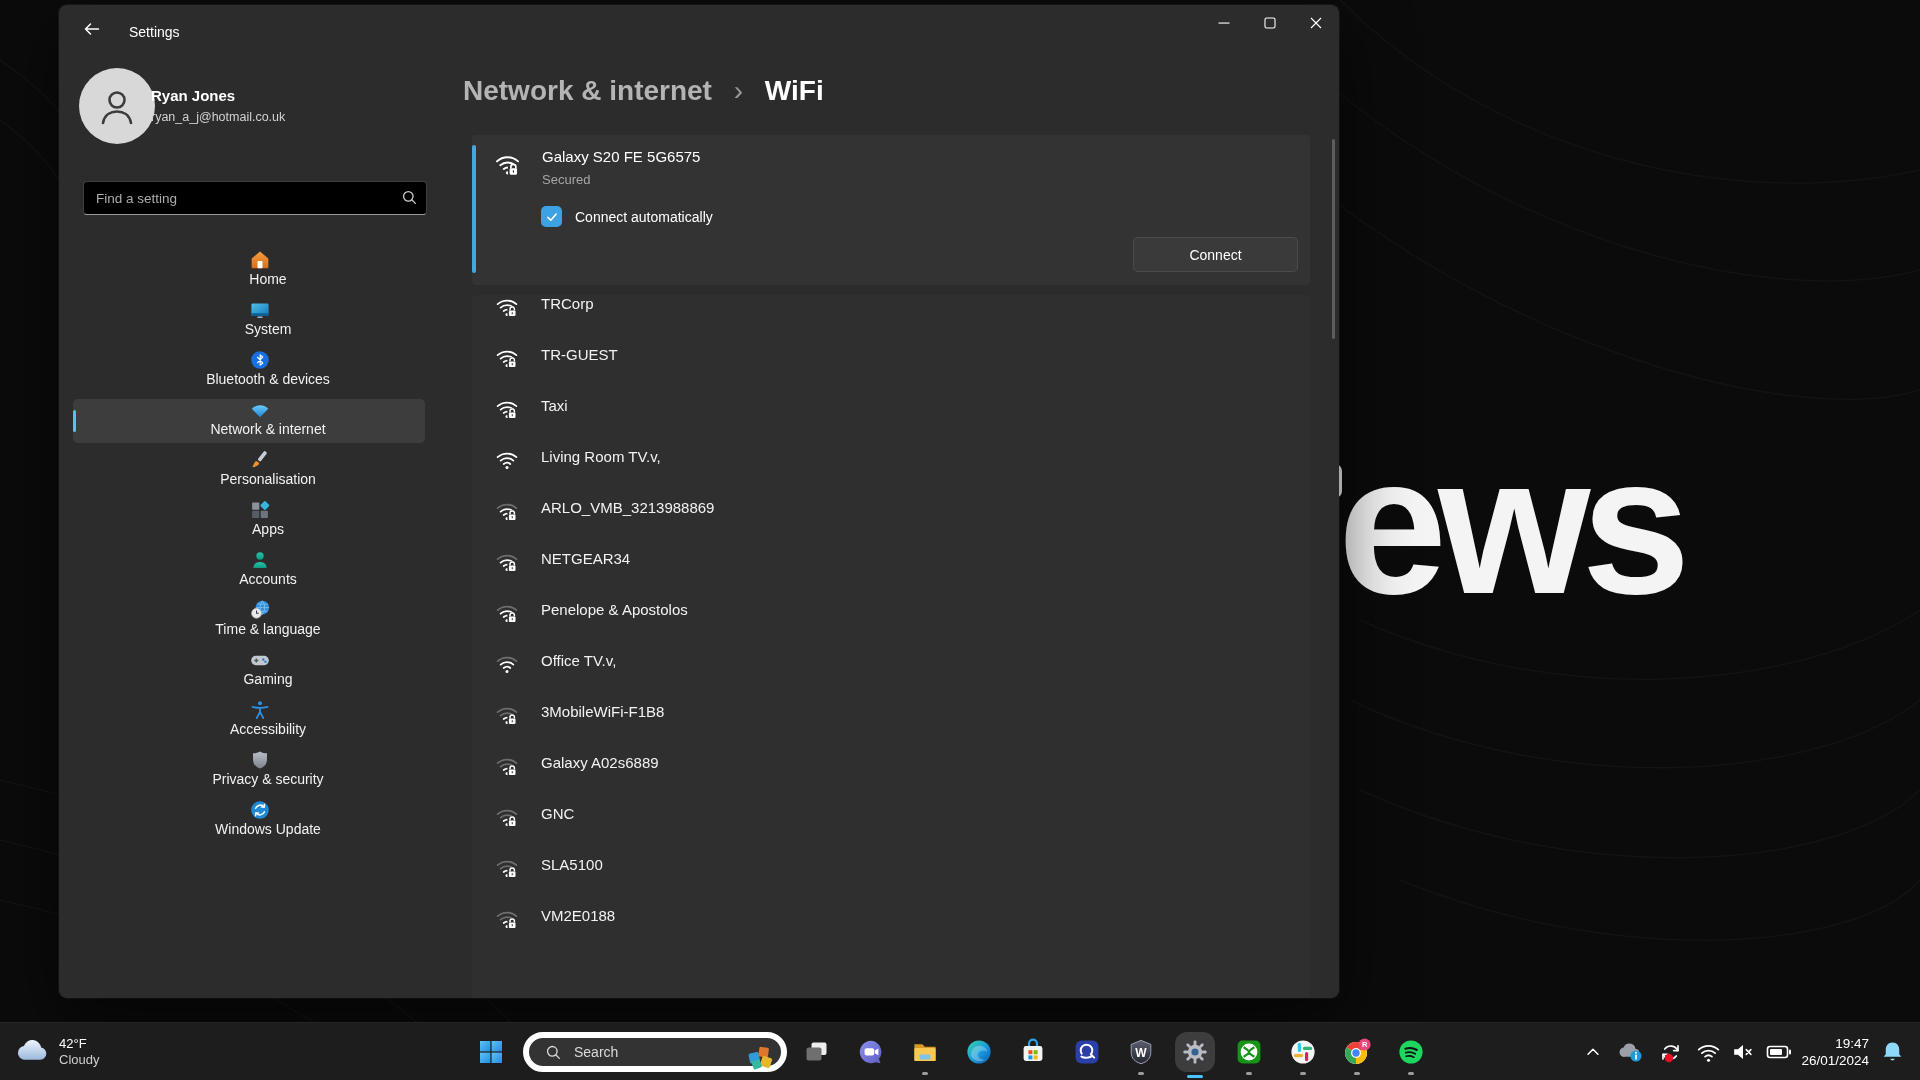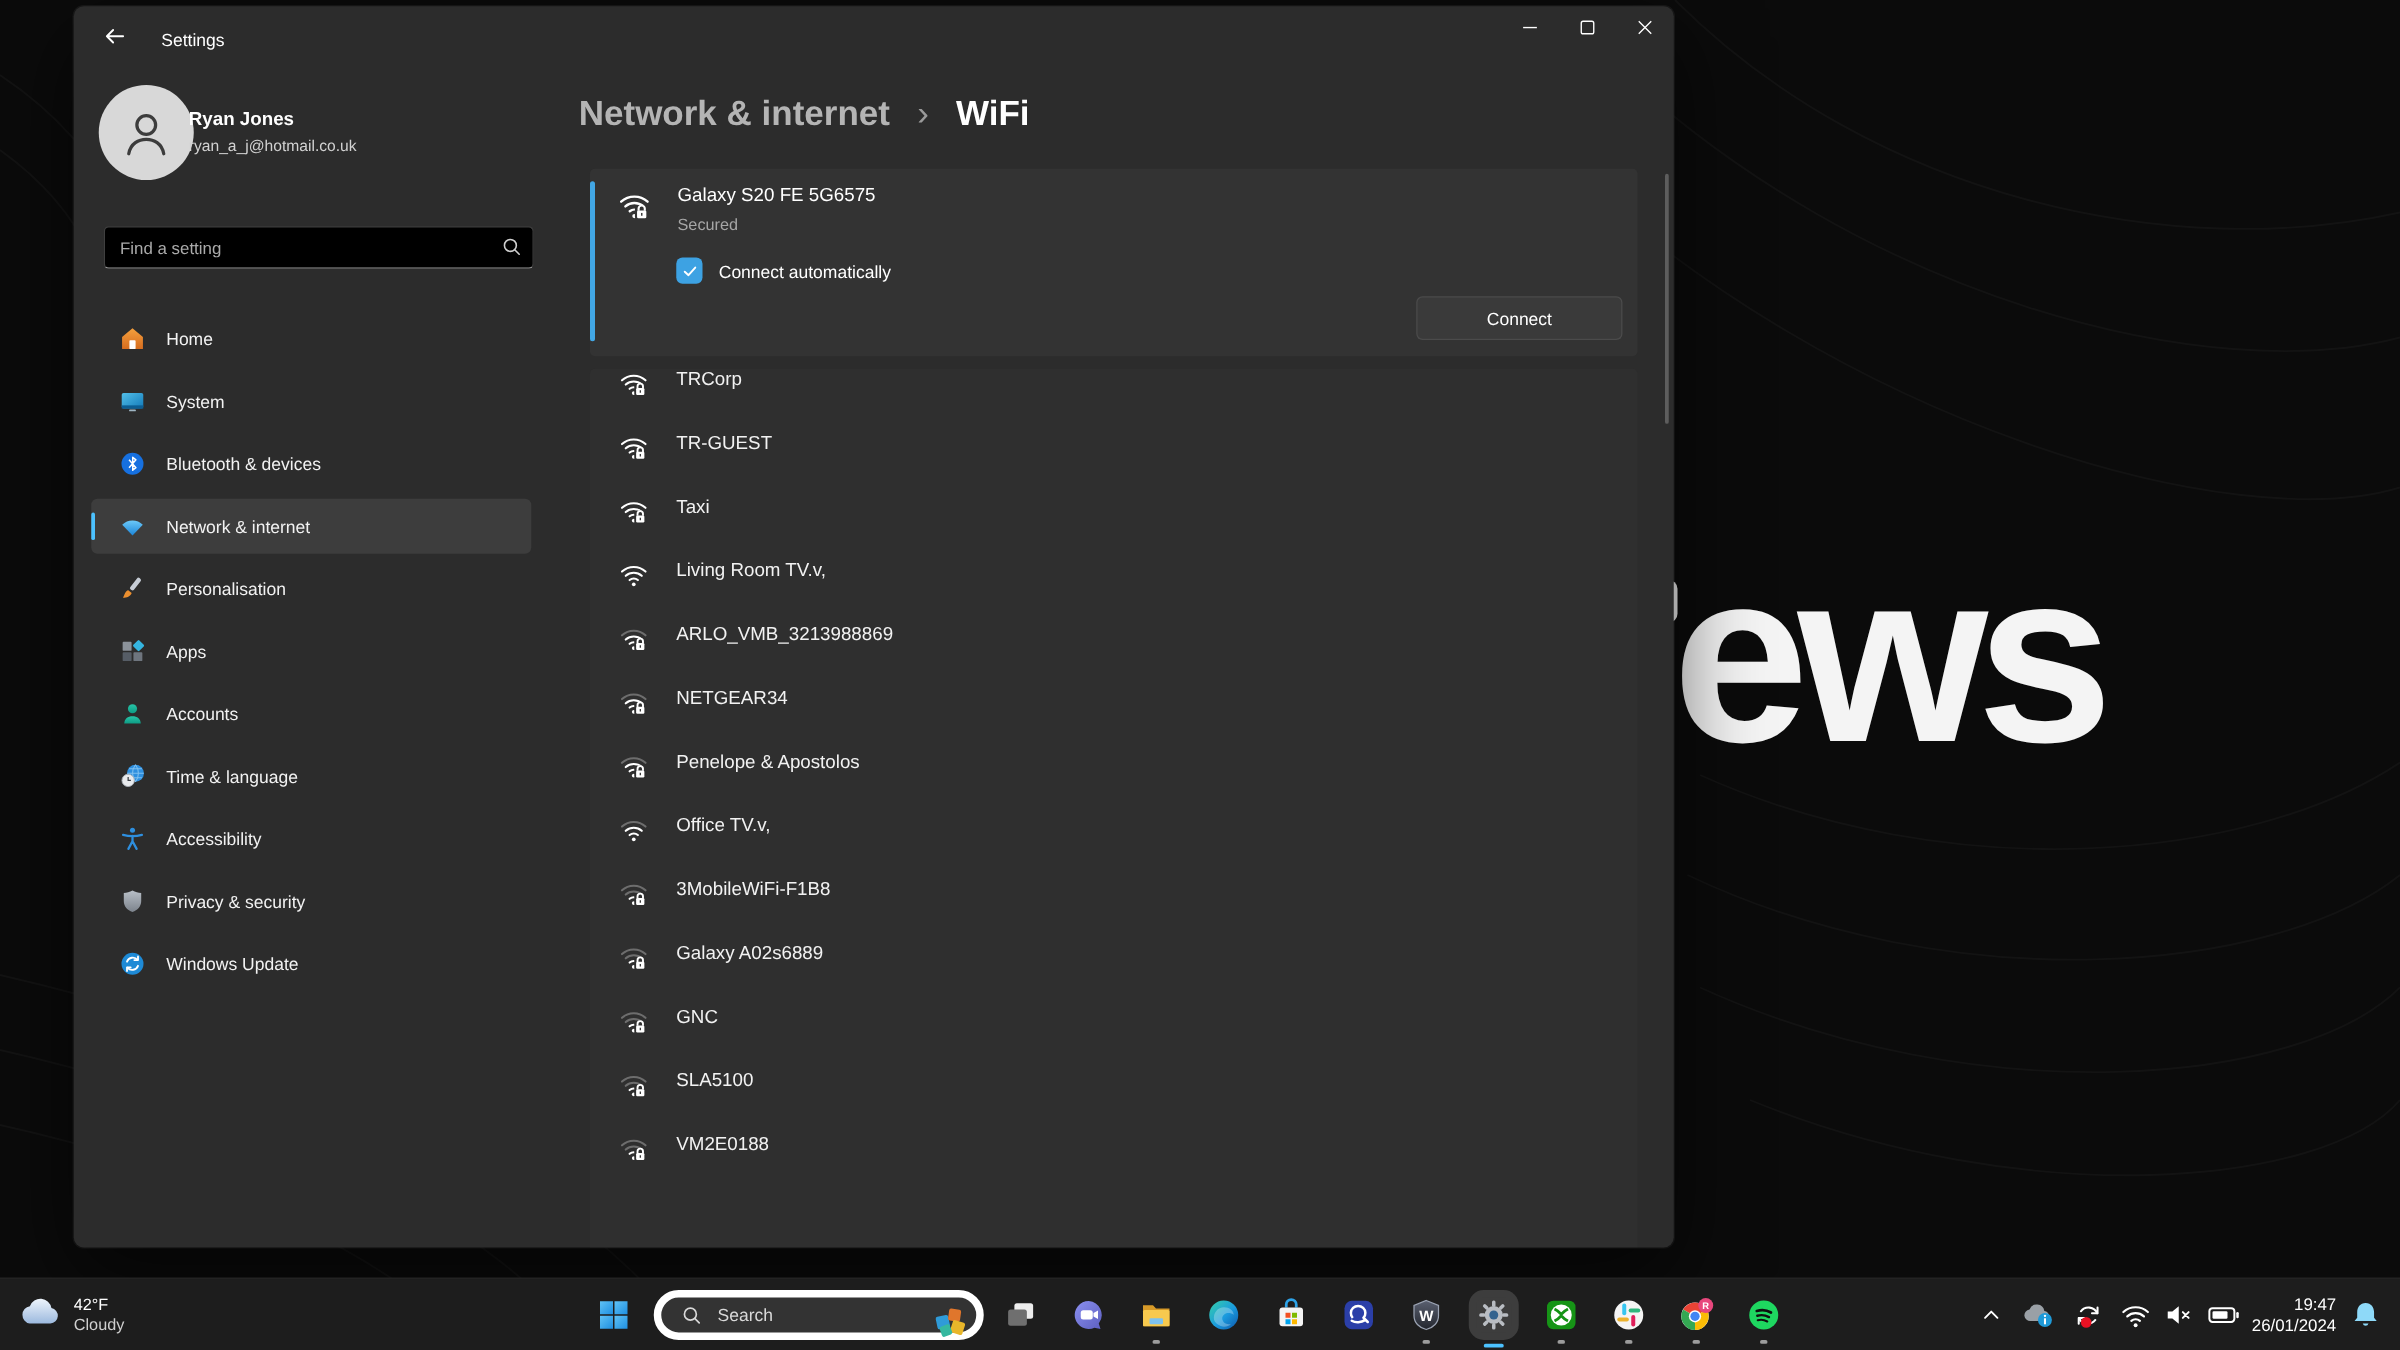--- a/index.html
+++ b/index.html
@@ -31,21 +31,21 @@
   .profile-name { position:absolute; left:92px; top:28px; font-size:15px; font-weight:bold; }
   .profile-email { position:absolute; left:92px; top:51px; font-size:12.5px; color:#d2d2d2; }
   .search-box { position:absolute; left:24px; top:122px; width:344px; height:34px; }
   .search-box input { width:100%; height:100%; background:#000000; border:1px solid #3f3f3f;
     border-bottom:1px solid #9a9a9a; border-radius:4px; color:#eee; font-size:13.5px;
     padding:0 34px 0 12px; font-family:"Liberation Sans", sans-serif; outline:none; }
   .search-box input::placeholder { color:#ababab; }
   .search-glyph { position:absolute; right:9px; top:8px; }
   .nav { position:absolute; left:14px; top:190px; width:352px; }
   .nav-item { position:relative; height:44px; margin-bottom:6px; border-radius:5px;
-    display:flex; align-items:center; padding-left:22px; cursor:default; }
+    display:flex; align-items:center; padding-left:22px; cursor:default;flex-direction:column; }
   .nav-item.selected { background:#3d3d3d; }
   .nav-item.selected::before { content:""; position:absolute; left:0; top:11px; width:3px; height:22px;
     border-radius:2px; background:#4cc2ff; }
   .nav-icon { width:22px; height:22px; display:flex; }
   .nav-icon svg { width:22px; height:22px; }
   .nav-label { margin-left:16px; font-size:14px; color:#f2f2f2; }
 
   
   .main { position:absolute; top:54px; left:390px; right:0; bottom:0; }
   .breadcrumb { position:absolute; left:14px; top:16px; font-size:28px; font-weight:bold; }
@@ -270,20 +270,31 @@
                 <path d="M9 5.5h11.2M7.4 9.4h14.4M9 13.3h11.2M14.6 2a12 12 0 0 0 0 14.8M14.6 2a12 12 0 0 1 0 14.8" stroke="#7fc0ef" stroke-width="0.9" fill="none"></path>
                 <circle cx="8.2" cy="15.6" r="5.4" fill="#e8eaed" stroke="#aab0b8" stroke-width="0.8"></circle>
                 <path d="M8.2 12.6v3h2.4" stroke="#3a3f45" stroke-width="1.1" fill="none"></path>
               </svg>
             </span>
     <span class="nav-label">Time &amp; language</span>
   </div>
           <div class="nav-item">
     <span class="nav-icon">
               <svg viewBox="0 0 24 24">
+                <rect x="2.4" y="7.4" width="19.2" height="10.2" rx="5" fill="#c3c9d0"></rect>
+                <path d="M8 10.4v4.4M5.8 12.6h4.4" stroke="#4e555e" stroke-width="1.5"></path>
+                <circle cx="15.6" cy="11.4" r="1.3" fill="#2f76d0"></circle>
+                <circle cx="18" cy="13.8" r="1.3" fill="#2f76d0"></circle>
+              </svg>
+            </span>
+    <span class="nav-label">Gaming</span>
+  </div>
+          <div class="nav-item">
+    <span class="nav-icon">
+              <svg viewBox="0 0 24 24">
                 <circle cx="12" cy="4.6" r="2.2" fill="#2e8fdf"></circle>
                 <path d="M3.8 8.6c5.5 1.5 10.9 1.5 16.4 0M12 9.6v4.6M12 14.2 8.4 20.8M12 14.2l3.6 6.6" stroke="#2e8fdf" stroke-width="2" fill="none" stroke-linecap="round"></path>
               </svg>
             </span>
     <span class="nav-label">Accessibility</span>
   </div>
           <div class="nav-item">
     <span class="nav-icon">
               <svg viewBox="0 0 24 24">
                 <defs>

